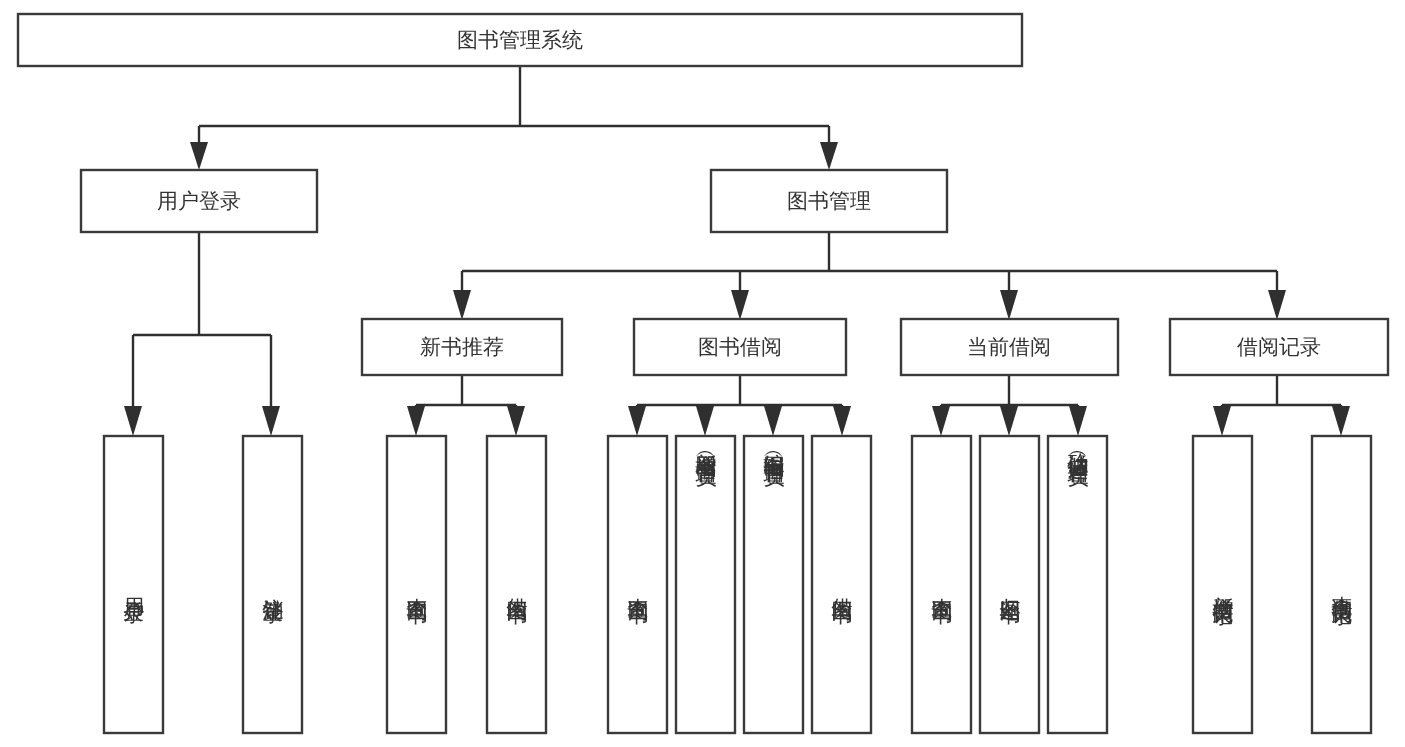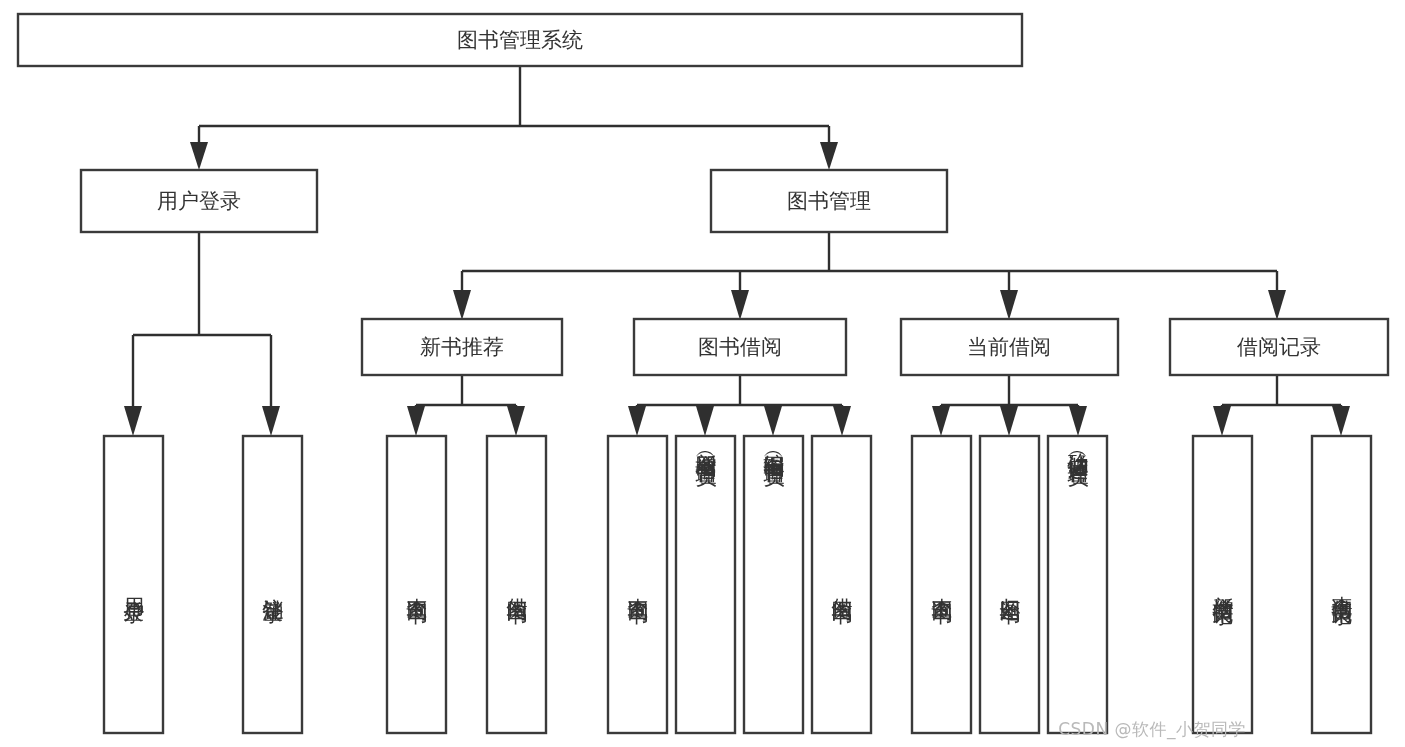--- a/index.html
+++ b/index.html
@@ -256,15 +256,14 @@
     <span class="node-label-v">确认归还（管理员）</span>
   </div>
 
   <div class="node-label-v-wrap" style="left:1193px; top:436px; width:59px; height:297px;">
     <span class="node-label-v">新增借阅记录</span>
   </div>
   <div class="node-label-v-wrap" style="left:1312px; top:436px; width:59px; height:297px;">
     <span class="node-label-v">查询借阅记录</span>
   </div>
 
-  <div class="watermark">CSDN @软件_小贺同学</div>
 
 </div>
 
 </body></html>

